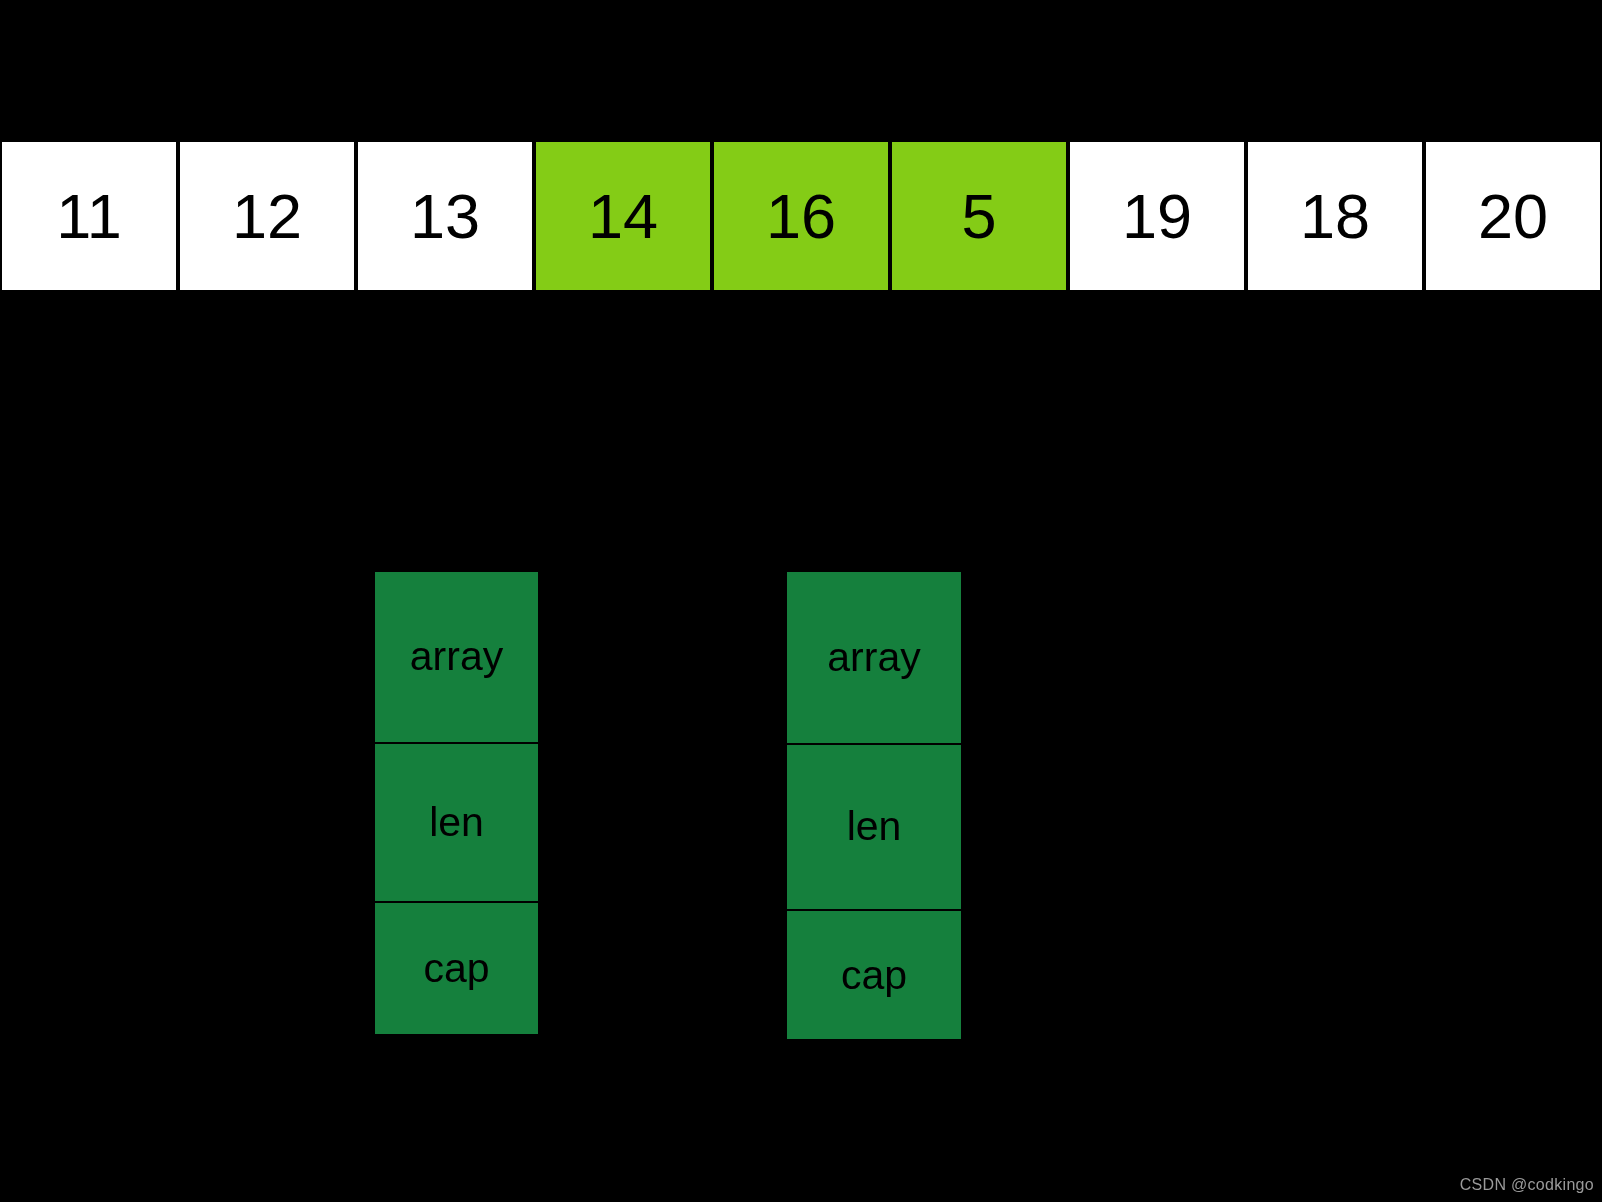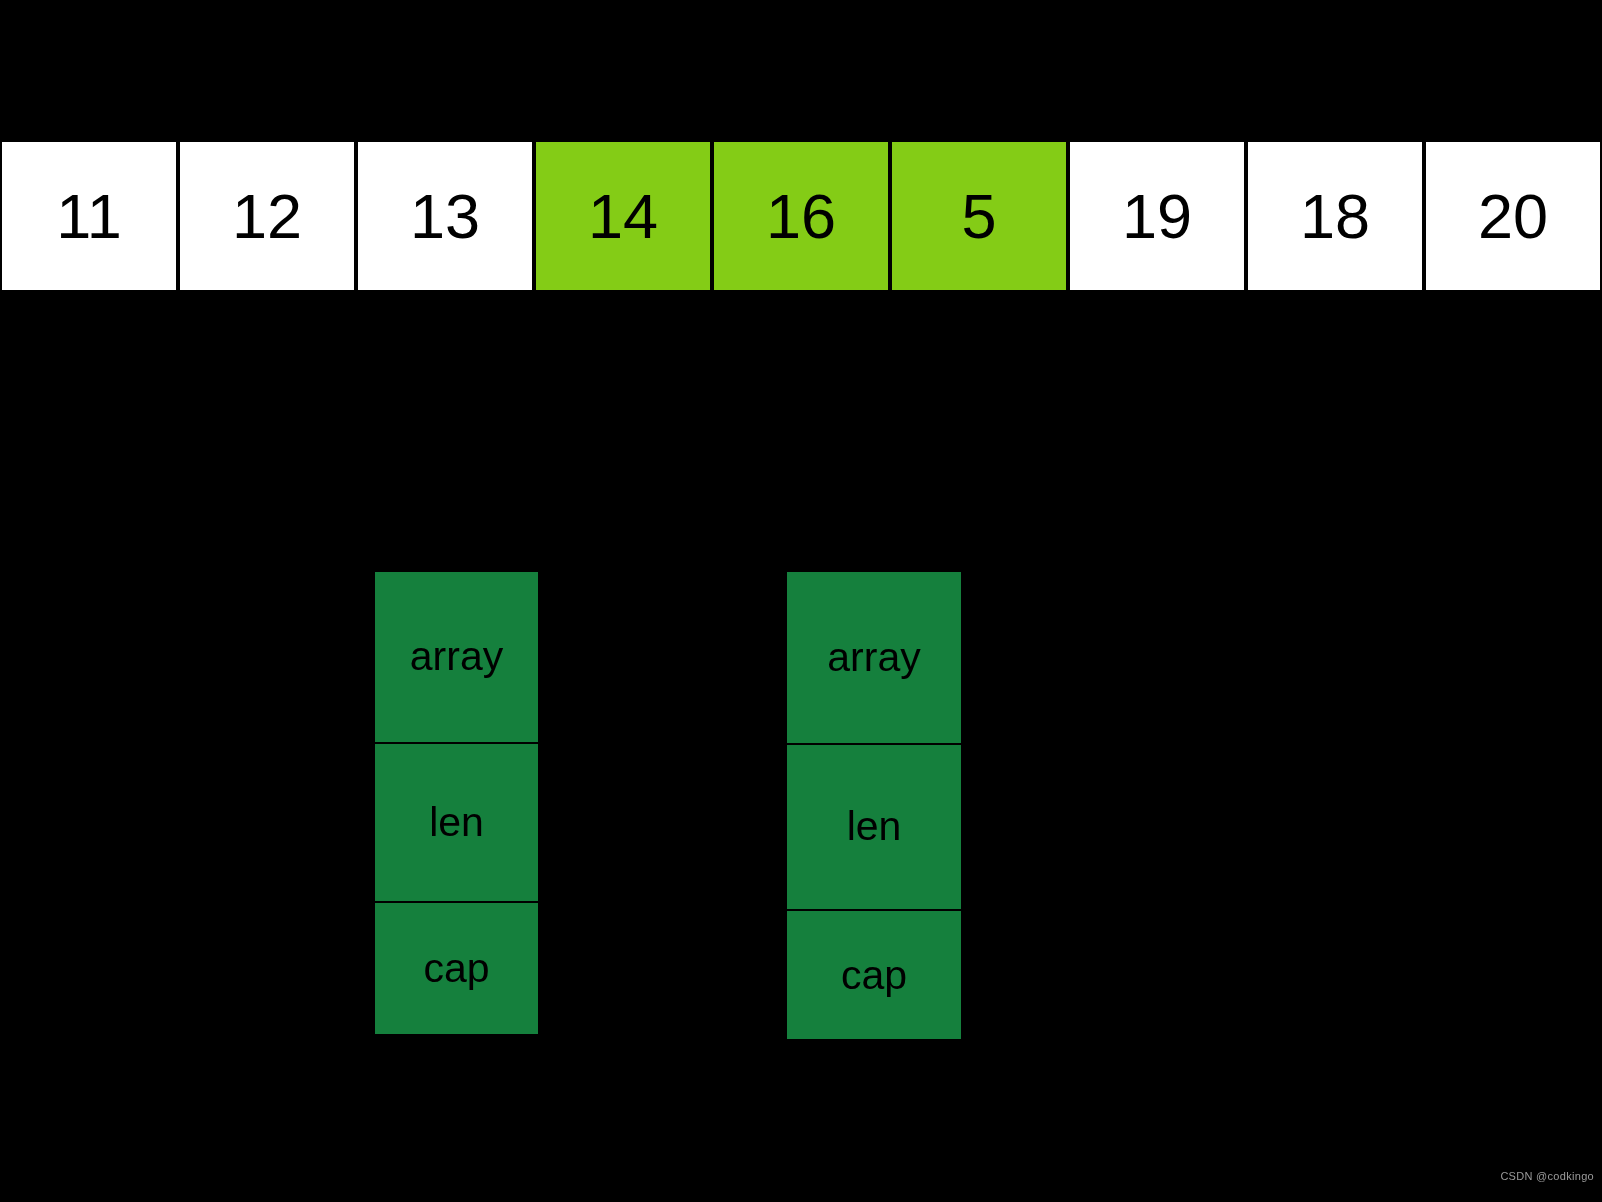--- a/index.html
+++ b/index.html
@@ -96,22 +96,22 @@
     height: 471px;
   }
   #struct-right .f-array { height: 174px; }
   #struct-right .f-len   { height: 168px; }
   #struct-right .f-cap   { height: 129px; }
 
   
   #watermark {
     position: absolute;
     right: 8px;
-    bottom: 20px;
-    font-size: 11px;
+    bottom: 8px;
+    font-size: 16px;
     color: #9a9a9a;
     letter-spacing: 0.3px;
     white-space: nowrap;
   }
 </style>
 </head>
 <body>
 
 <div id="canvas">
 

